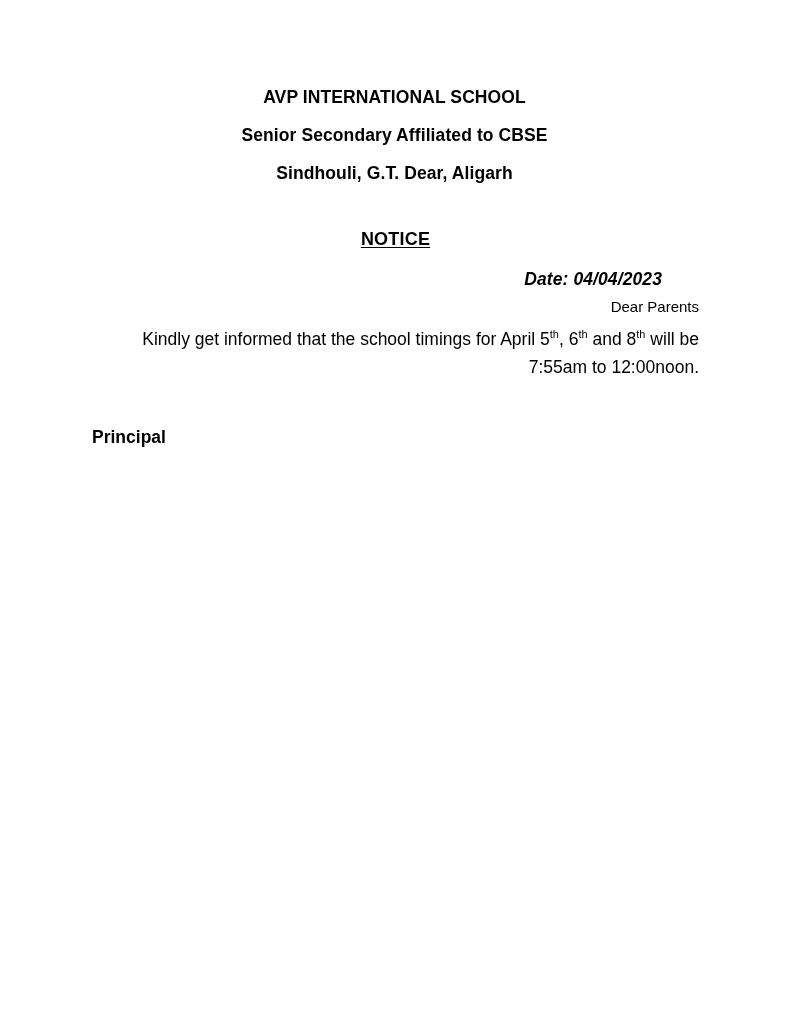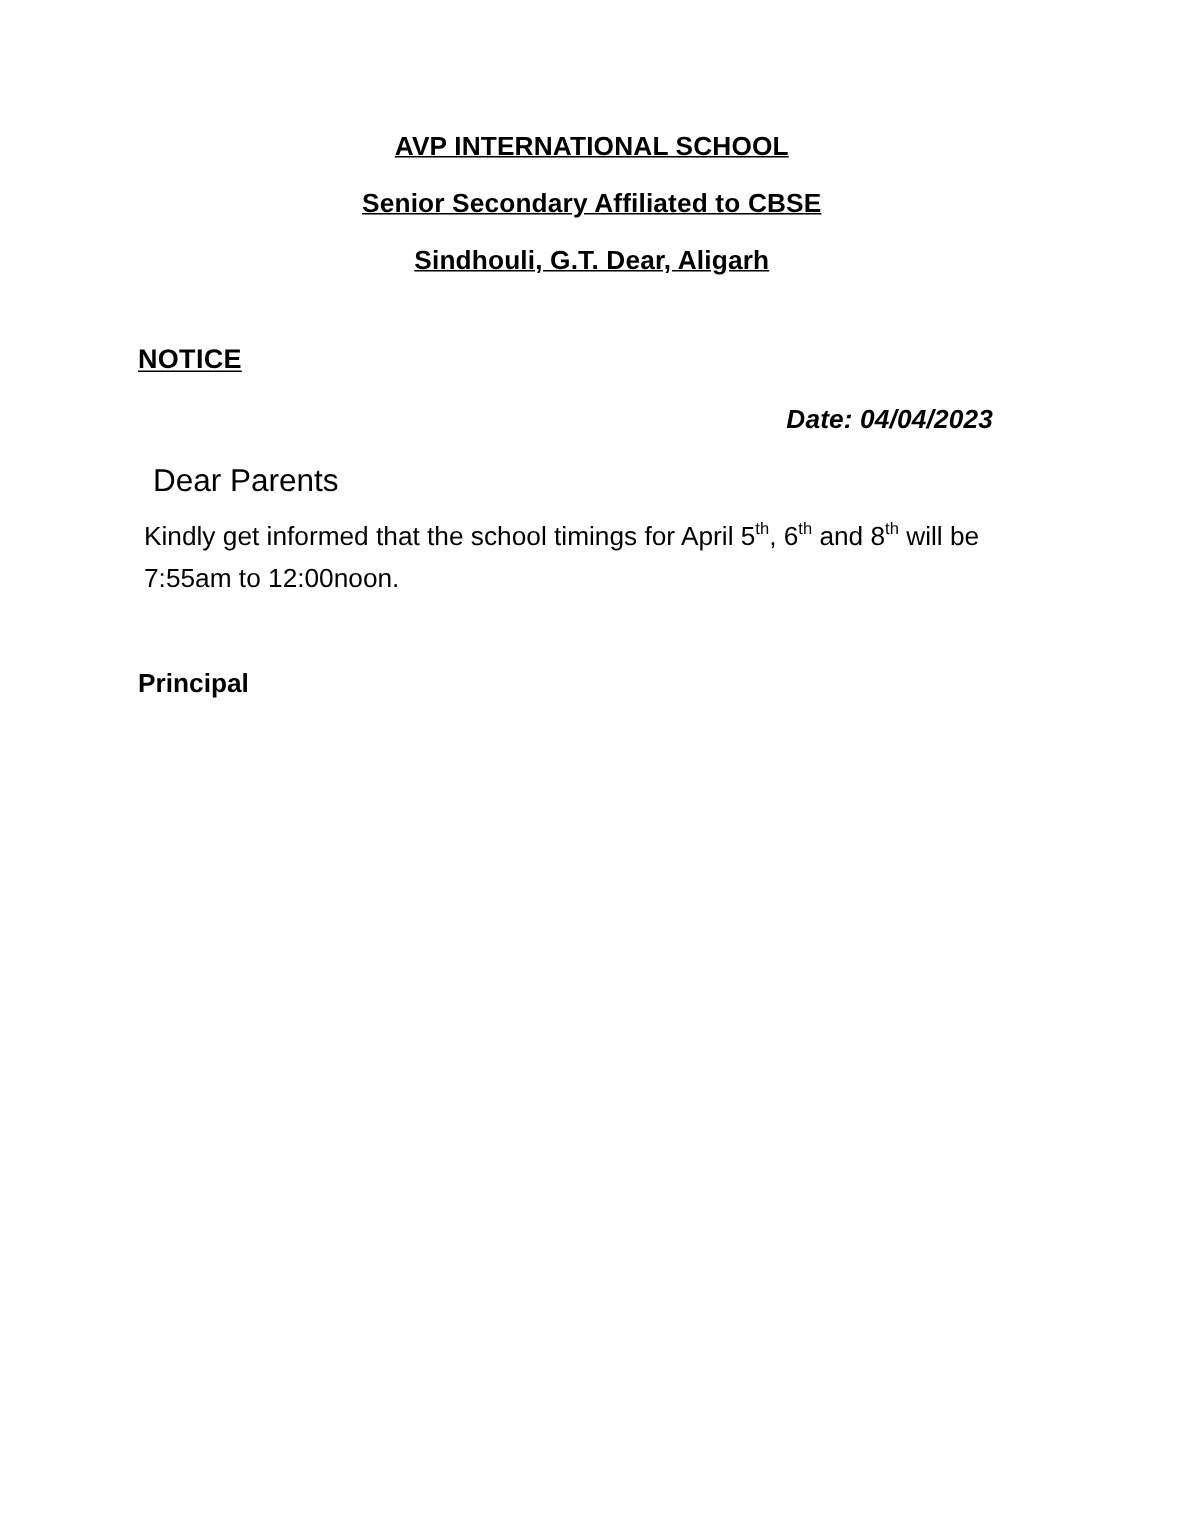--- a/index.html
+++ b/index.html
@@ -24,54 +24,55 @@
   }
   .hdr-line {
     text-align: center;
     font-weight: bold;
     font-size: 17.5px;
     line-height: 38px;
     letter-spacing: 0.1px;
   }
   .hdr-block {
     margin-left: -2px;
-    text-decoration: underline;
   }
   .notice-wrap {
-    text-align: left;
+    text-align: center;
     margin-top: 37px;
   }
   .notice {
     font-weight: bold;
     font-size: 18px;
     text-decoration: underline;
     text-underline-offset: 2px;
     letter-spacing: 0.2px;
   }
   .date-line {
     text-align: right;
     font-weight: bold;
     font-size: 17.5px;
     margin-top: 19px;
     padding-right: 37px;
     letter-spacing: 0.1px;
     font-style: italic;
   }
   .salutation {
-    font-size: 21px;
-    margin-top: 19px;
+    font-size: 15px;
+    margin-top: 8px;
     padding-left: 10px;
+    text-align: right;
   }
   .para {
     font-size: 17.5px;
     line-height: 28px;
     margin-top: 10px;
   }
   .para.indented {
     padding-left: 4px;
+    text-align: right;
   }
   .para sup {
     font-size: 11px;
     vertical-align: super;
     line-height: 0;
   }
   .signoff {
     font-size: 17.5px;
     margin-top: 46px;
     font-weight: bold;

